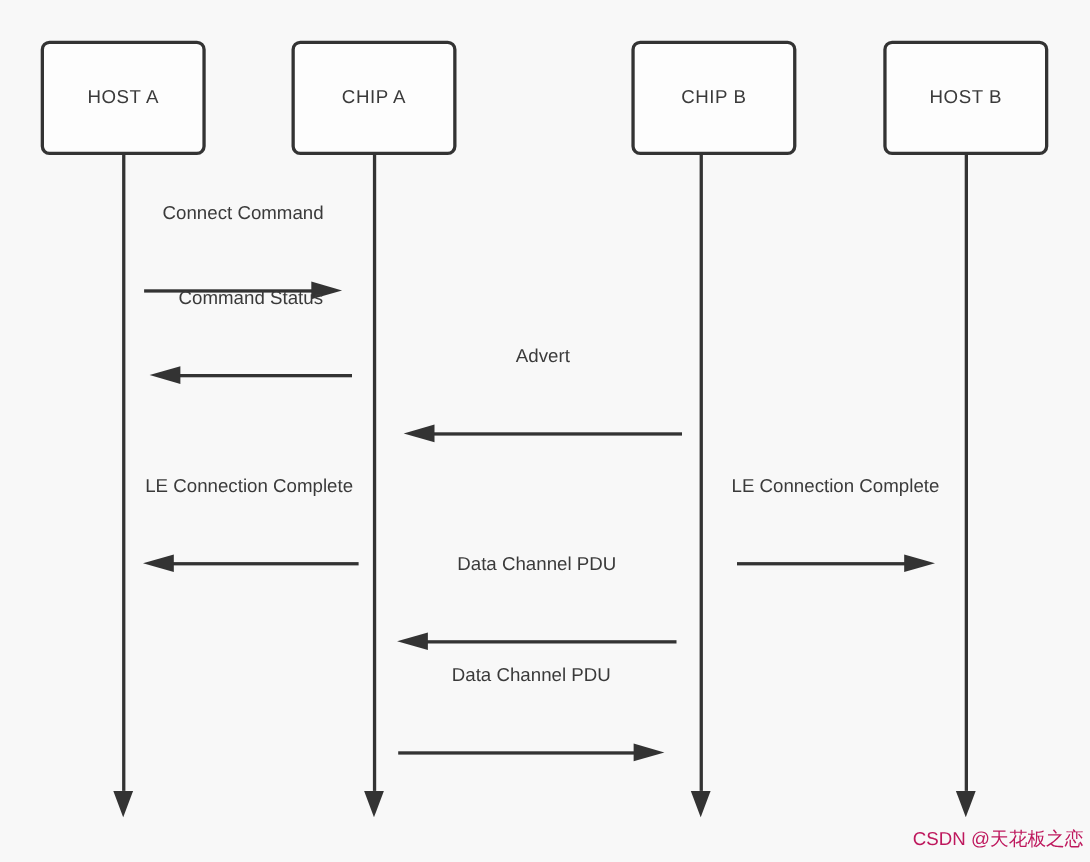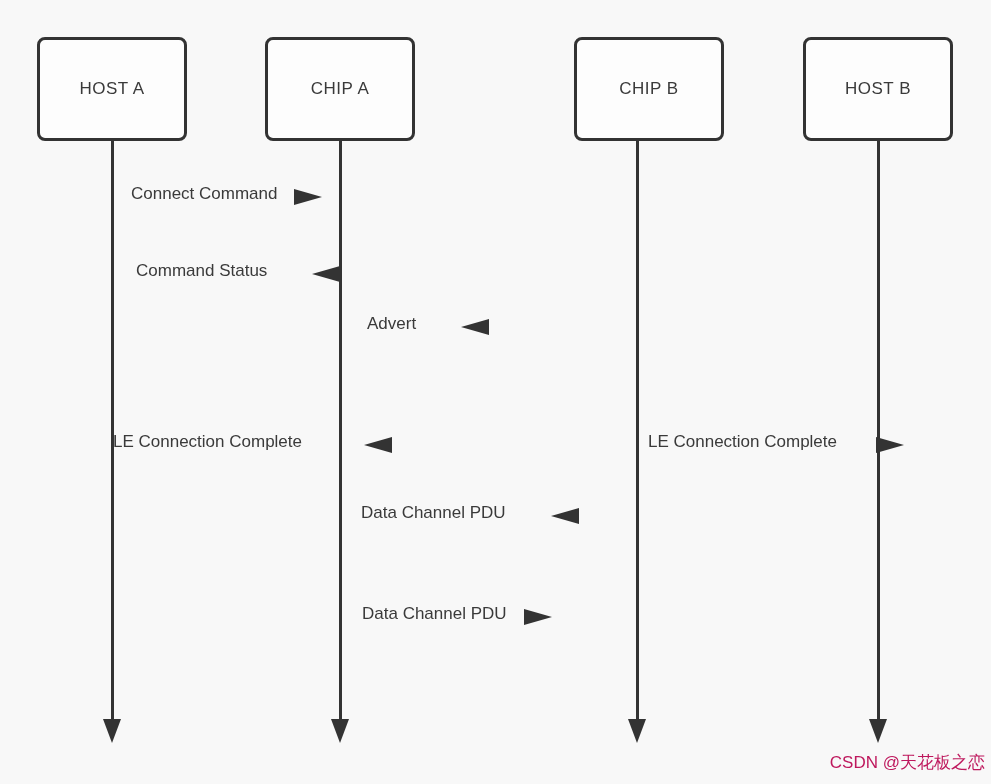--- a/index.html
+++ b/index.html
@@ -58,21 +58,21 @@
   }
   .ll-1 { left: 111px; }
   .ll-2 { left: 339px; }
   .ll-3 { left: 636px; }
   .ll-4 { left: 877px; }
 
   
   .message {
     position: absolute;
     display: flex;
-    flex-direction: row;
+    flex-direction: column;
     gap: 45px;
   }
   .msg-label {
     font-size: 17px;
     color: #3a3a3a;
     text-align: center;
     white-space: nowrap;
     line-height: 22px;
   }
   .msg-arrow {

